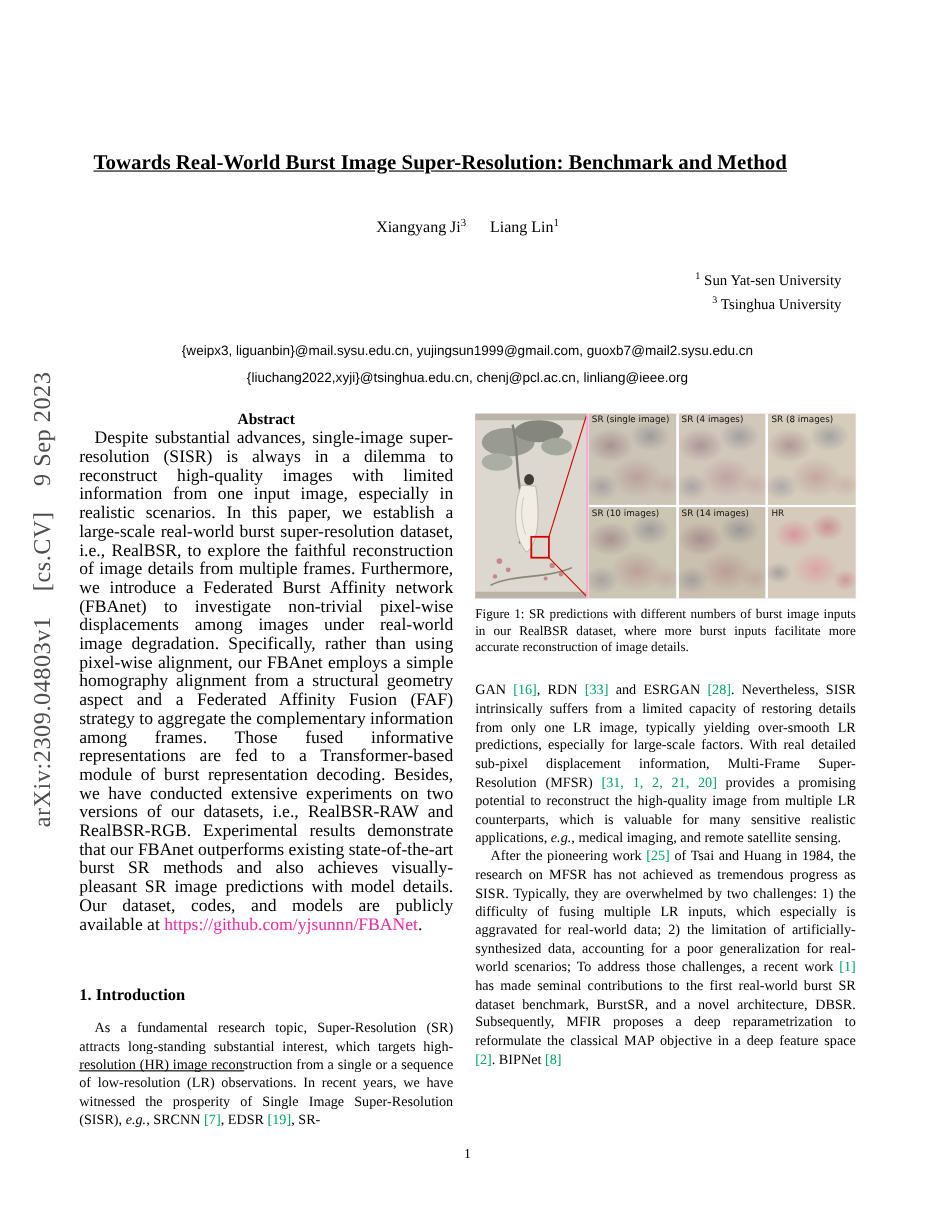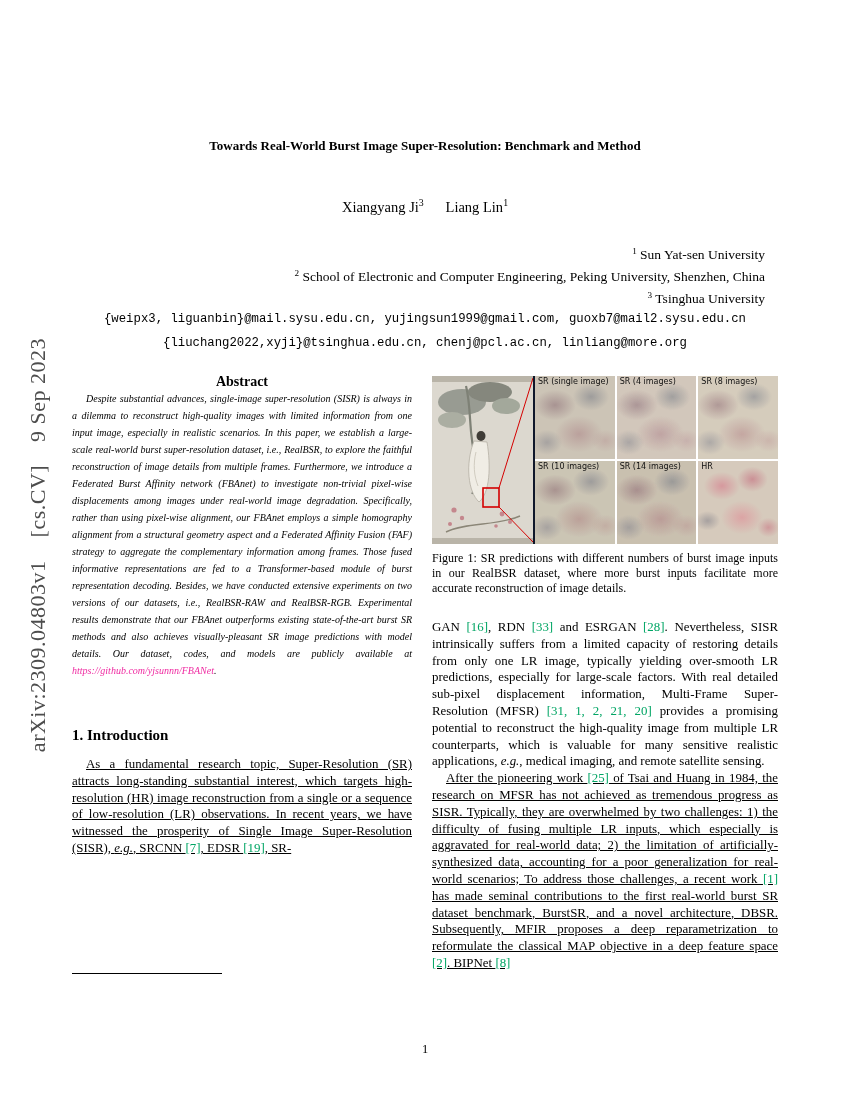--- a/index.html
+++ b/index.html
@@ -10,41 +10,41 @@
   .s-cite { color:var(--cite-color,#00a564); }
   .s-link { color:var(--link-color,#ef2aa1); }
   .s-it   { font-style:italic; }
   .s-sup  { vertical-align:super; font-size:68%; line-height:0; }
 
   .arxiv-wrap { position:absolute; left:38px; top:545px; width:0; height:0; }
   .arxiv-stamp { position:absolute; transform:translate(-50%,-50%) rotate(-90deg);
                  transform-origin:center; white-space:nowrap; font-size:22px;
                  color:#4d4d4d; letter-spacing:.5px; }
 
-  .title   { position:absolute; top:138px; left:85px; width:680px; text-align:center;
-             font-size:13px; font-weight:bold; }
+  .title   { position:absolute; top:138px; left:85px; width:680px; text-align:left;
+             font-size:19px; font-weight:bold;text-decoration:underline; }
   .authors { position:absolute; top:196px; left:85px; width:680px; text-align:center;
              font-size:14.5px; line-height:22px; }
   .affils  { position:absolute; top:244px; left:85px; width:680px; text-align:right;
              font-size:13.5px; line-height:22px; }
   .emails  { position:absolute; top:307px; left:60px; width:730px; text-align:center;
-             font-family:Liberation Mono, monospace; font-size:12.3px; line-height:24px; }
+             font-family:Liberation Sans, sans-serif; font-size:12.3px; line-height:24px; }
 
   .col-left  { position:absolute; left:72px;  top:374px; width:340px; }
   .col-right { position:absolute; left:432px; top:376px; width:346px; }
 
   .abstract-head { text-align:center; font-weight:bold; font-size:14px; margin-bottom:0; }
-  .abstract { font-style:italic; font-size:10px; line-height:17px; text-align:justify;
+  .abstract { font-size:16px; line-height:17px; text-align:justify;
               text-indent:14px; }
   .section-head { font-weight:bold; font-size:15px; margin-top:48px; margin-bottom:12px; }
   .para { font-size:12.9px; line-height:16.8px; text-align:justify; }
-  .indent { text-indent:14px;text-decoration:underline; }
+  .indent { text-indent:14px; }
 
   .figure1 { position:relative; width:346px; height:168px; }
-  .fig-canvas { position:absolute; inset:0; background:#0f172a; }
+  .fig-canvas { position:absolute; inset:0; background:#f9a8d4; }
   .painting { position:absolute; left:0; top:0; width:101px; height:168px; }
   .fig-grid { position:absolute; left:103px; top:0; right:0; bottom:0;
               display:grid; grid-template-columns:1fr 1fr 1fr; grid-template-rows:1fr 1fr;
               gap:2px; background:#fff; }
   .fig-cell { position:relative; overflow:hidden; }
   .crop { position:absolute; inset:0; background-color:#ccc4b6;
     background-image:
       radial-gradient(ellipse 30px 22px at 25% 35%, rgba(164,142,142,.9), rgba(164,142,142,0) 70%),
       radial-gradient(ellipse 26px 20px at 70% 25%, rgba(120,124,134,.55), rgba(120,124,134,0) 70%),
       radial-gradient(ellipse 34px 26px at 55% 70%, rgba(182,152,150,.8), rgba(182,152,150,0) 70%),
@@ -84,27 +84,26 @@
 </div>
 
 <h1 class="title">Towards Real-World Burst Image Super-Resolution: Benchmark and Method</h1>
 
 <div class="authors">
   <div><span>Xiangyang Ji</span><span class="s-sup">3</span><span>   </span><span>Liang Lin</span><span class="s-sup">1</span></div>
 </div>
 
 <div class="affils">
   <div><span class="s-sup">1</span><span> Sun Yat-sen University</span></div>
-  <div><span class="s-sup">2</span><span> School of Electronic and Computer Engineering, Peking University, Shenzhen, China</span></div>
   <div><span class="s-sup">3</span><span> Tsinghua University</span></div>
 </div>
 
 <div class="emails">
   <div>{weipx3, liguanbin}@mail.sysu.edu.cn, yujingsun1999@gmail.com, guoxb7@mail2.sysu.edu.cn</div>
-  <div>{liuchang2022,xyji}@tsinghua.edu.cn, chenj@pcl.ac.cn, linliang@more.org</div>
+  <div>{liuchang2022,xyji}@tsinghua.edu.cn, chenj@pcl.ac.cn, linliang@ieee.org</div>
 </div>
 
 <div class="col-left">
   <div class="abstract-head">Abstract</div>
   <p class="abstract"><span>Despite substantial advances, single-image super-resolution (SISR) is always in a dilemma to reconstruct high-quality images with limited information from one input image, especially in realistic scenarios. In this paper, we establish a large-scale real-world burst super-resolution dataset, i.e., RealBSR, to explore the faithful reconstruction of image details from multiple frames. Furthermore, we introduce a Federated Burst Affinity network (FBAnet) to investigate non-trivial pixel-wise displacements among images under real-world image degradation. Specifically, rather than using pixel-wise alignment, our FBAnet employs a simple homography alignment from a structural geometry aspect and a Federated Affinity Fusion (FAF) strategy to aggregate the complementary information among frames. Those fused informative representations are fed to a Transformer-based module of burst representation decoding. Besides, we have conducted extensive experiments on two versions of our datasets, i.e., RealBSR-RAW and RealBSR-RGB. Experimental results demonstrate that our FBAnet outperforms existing state-of-the-art burst SR methods and also achieves visually-pleasant SR image predictions with model details. Our dataset, codes, and models are publicly available at </span><span class="s-link">https://github.com/yjsunnn/FBANet</span><span>.</span></p>
   <h2 class="section-head">1. Introduction</h2>
   <p class="para indent"><span>As a fundamental research topic, Super-Resolution (SR) attracts long-standing substantial interest, which targets high-resolution (HR) image reconstruction from a single or a sequence of low-resolution (LR) observations. In recent years, we have witnessed the prosperity of Single Image Super-Resolution (SISR), </span><span class="s-it">e.g.</span><span>, SRCNN </span><span class="s-cite">[7]</span><span>, EDSR </span><span class="s-cite">[19]</span><span>, SR-</span></p>
 </div>
 
 <div class="col-right">

